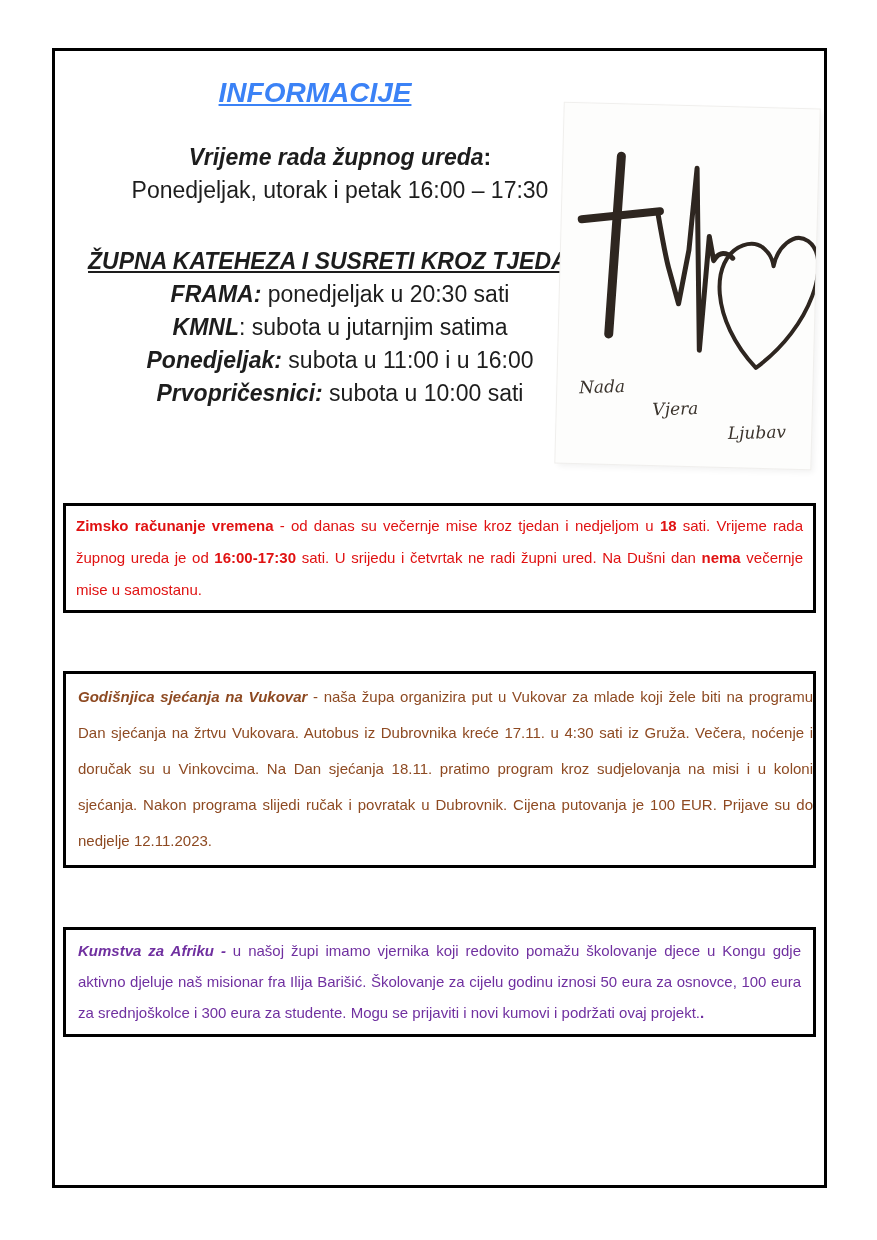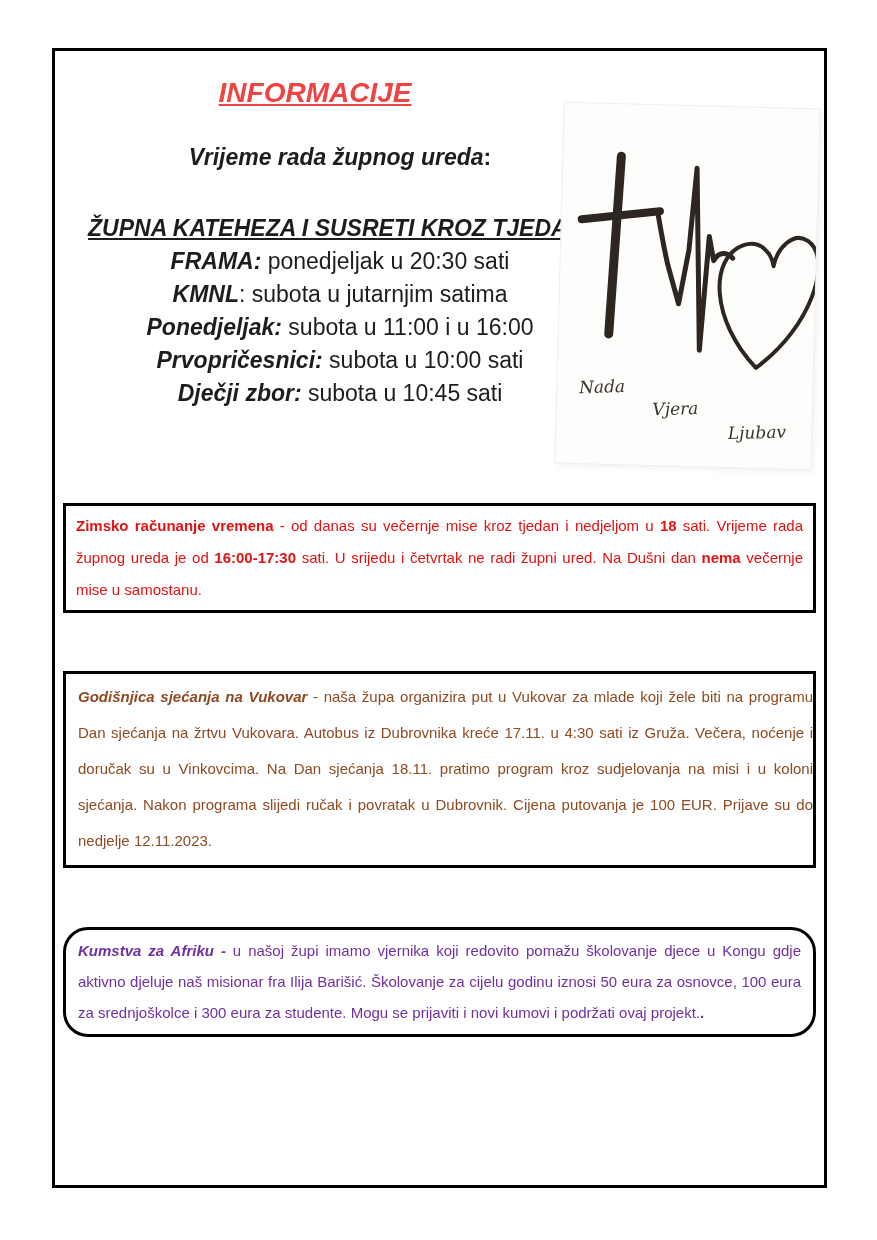--- a/index.html
+++ b/index.html
@@ -58,40 +58,40 @@
     width: 753px;
     border: 3px solid #000;
     box-sizing: border-box;
     background: #fff;
   }
   .notice p { margin: 0; text-align: justify; font-size: 15px; }
   .notice-red    { top: 452px; padding: 4px 10px 4px 10px; }
   .notice-red p  { line-height: 32px; }
   .notice-brown  { top: 620px; padding: 5px 0 6px 12px; }
   .notice-brown p{ line-height: 36px; }
-  .notice-purple { top: 876px; padding: 5px 12px 6px 12px; border-radius: 25px; }
+  .notice-purple { top: 876px; padding: 5px 12px 6px 12px; }
   .notice-purple p{ line-height: 31px; }
   svg text { font-family: "DejaVu Serif", serif; font-style: italic; }
 </style>
 </head>
 <body>
 
 <div class="page">
 
-  <h1 class="title" style="color: #ef4444;">INFORMACIJE</h1>
+  <h1 class="title" style="color: #3b82f6;">INFORMACIJE</h1>
 
   <div class="left-col">
     <p><span class="bi">Vrijeme rada župnog ureda</span><span class="b">:</span></p>
+    <p>Ponedjeljak, utorak i petak 16:00 – 17:30</p>
     <div class="gap"></div>
     <p class="weekly-heading">ŽUPNA KATEHEZA I SUSRETI KROZ TJEDAN:</p>
     <p><span class="bi">FRAMA:</span><span> ponedjeljak u 20:30 sati</span></p>
     <p><span class="bi">KMNL</span><span>: subota u jutarnjim satima</span></p>
     <p><span class="bi">Ponedjeljak:</span><span> subota u 11:00 i u 16:00</span></p>
     <p><span class="bi">Prvopričesnici:</span><span> subota u 10:00 sati</span></p>
-    <p><span class="bi">Dječji zbor:</span><span> subota u 10:45 sati</span></p>
   </div>
 
   <div class="artwork">
     <svg viewBox="0 0 255 360" width="255" height="360">
       <g stroke="#2e2620" fill="none" stroke-linecap="round" stroke-linejoin="round">
         <path d="M58 52 L50 230" stroke-width="9"></path>
         <path d="M20 116 L98 106" stroke-width="8"></path>
         <path d="M96 108 C 100 128 104 148 108 162 L119 198 L128 144 L134 62 L141 244 L148 130 L153 154 C 158 144 166 145 172 151" stroke-width="5"></path>
         <path d="M198 260 C 152 214 148 152 182 138 C 200 131 211 146 213 158 C 216 140 232 122 247 132 C 272 149 253 218 198 260" stroke-width="4"></path>
       </g>

